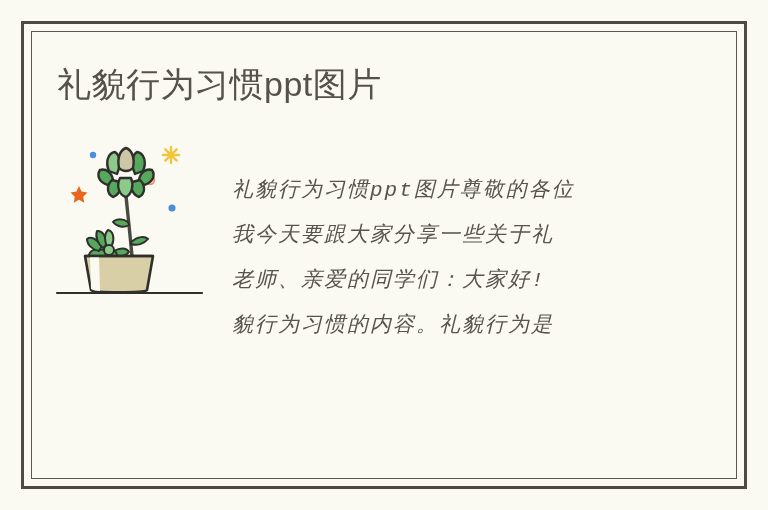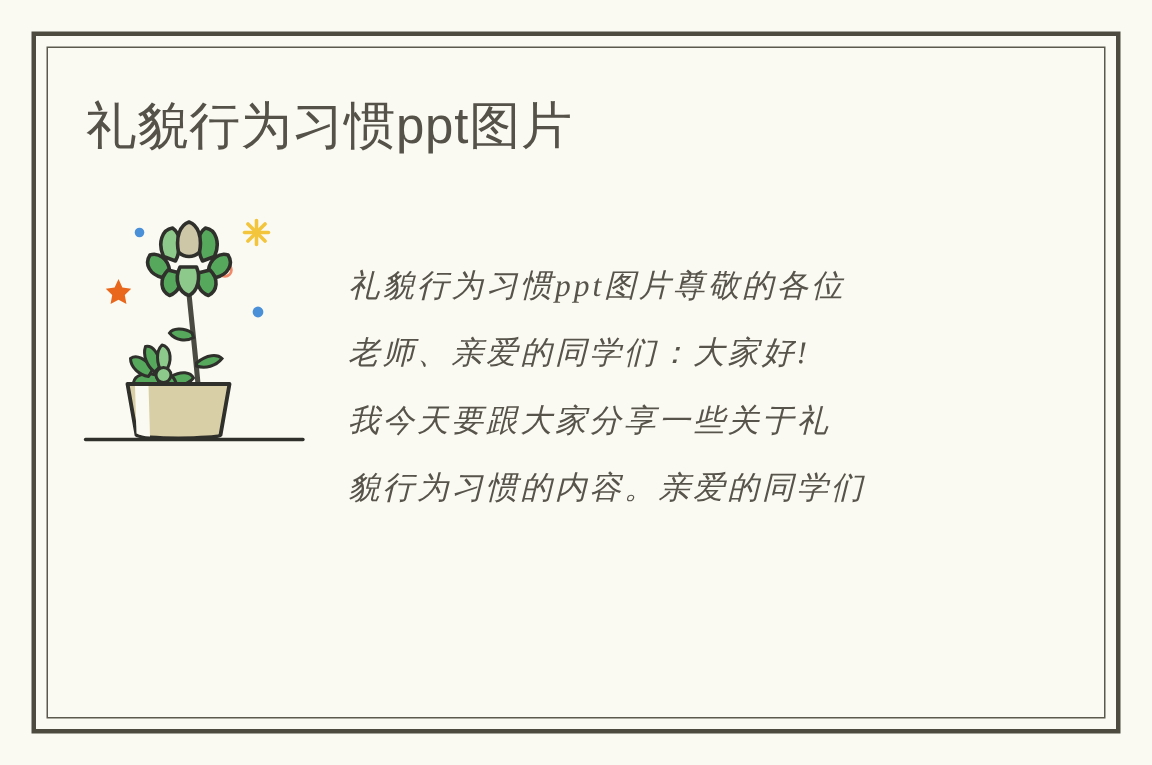--- a/index.html
+++ b/index.html
@@ -72,21 +72,21 @@
     top: 168px;
     width: 430px;
   }
   .copy-line {
     font-size: 21px;
     line-height: 45px;
     height: 45px;
     color: #57544c;
     letter-spacing: 2.0px;
     white-space: nowrap;
-    font-family: Liberation Serif, serif;
+    font-family: Liberation Mono, monospace;
     font-style: italic;
     font-weight: 400;
   }
 </style>
 </head>
 <body>
 
 <div id="card">
 
   <div id="frame-outer"></div>
@@ -138,18 +138,18 @@
       <path d="M33 118 L101 118 L95 152 C93 155 41 155 39 152 Z" fill="#d9cfa6" stroke="#2f2f2b" stroke-width="2.6" stroke-linejoin="round"></path>
       <path d="M38 119 L47 119 L48 153 C44 153 41 152 39 151 Z" fill="#fbfaf2" stroke="none"></path>
       <path d="M33 118 L101 118" stroke="#2f2f2b" stroke-width="2.6" fill="none"></path>
 
       <line x1="5" y1="155" x2="150" y2="155" stroke="#2f2f2b" stroke-width="2.2" stroke-linecap="round"></line>
     </svg>
   </div>
 
   <div id="body-copy">
     <div class="copy-line">礼貌行为习惯ppt图片尊敬的各位</div>
+    <div class="copy-line">我今天要跟大家分享一些关于礼</div>
     <div class="copy-line">老师、亲爱的同学们：大家好!</div>
-    <div class="copy-line">我今天要跟大家分享一些关于礼</div>
-    <div class="copy-line">貌行为习惯的内容。亲爱的同学们</div>
+    <div class="copy-line">貌行为习惯的内容。礼貌行为是</div>
   </div>
 
 </div>
 
 </body></html>

